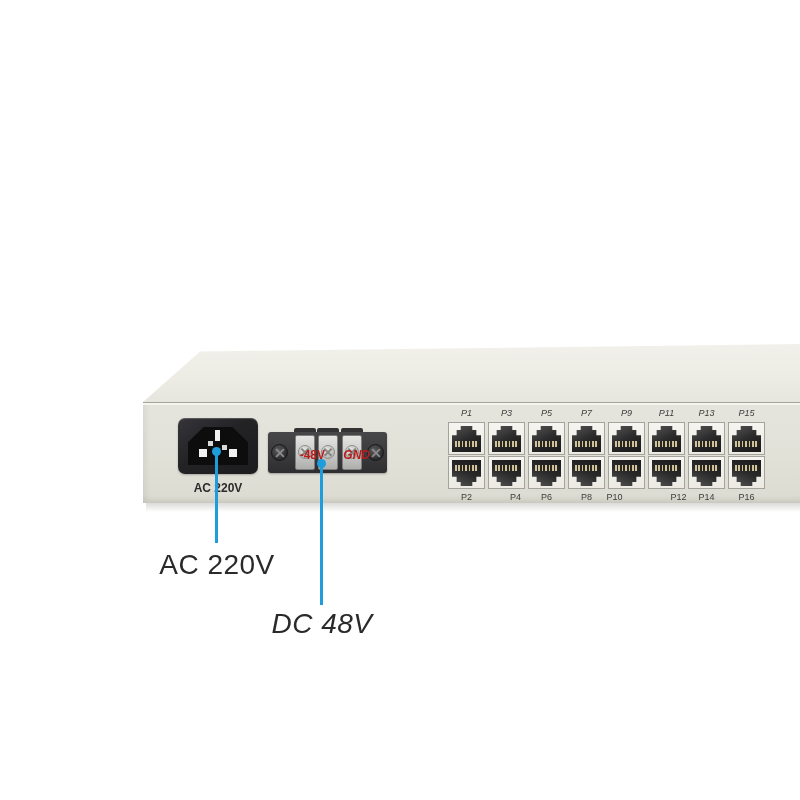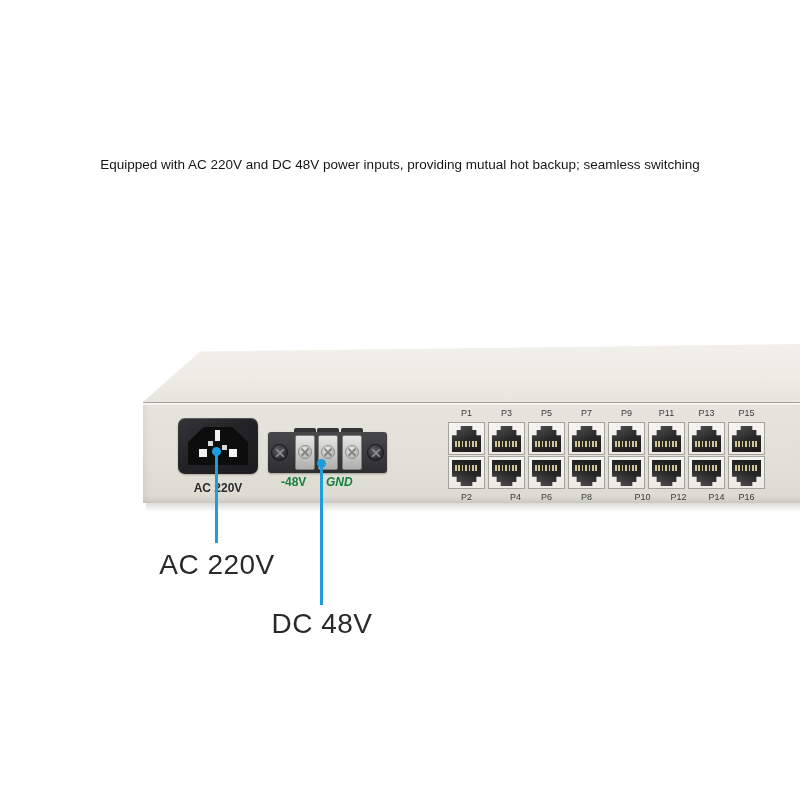--- a/index.html
+++ b/index.html
@@ -121,36 +121,36 @@
     background: radial-gradient(circle at 38% 32%, #e8e8e6 0%, #bdbdbb 65%, #a2a2a0 100%);
     border: 1px solid #8d8d8b;
   }
   .tb-term-screw::before, .tb-term-screw::after {
     content: ""; position: absolute; left: 50%; top: 50%;
     background: #83837f;
   }
   .tb-term-screw::before { width: 10px; height: 1.6px; transform: translate(-50%,-50%) rotate(45deg); }
   .tb-term-screw::after  { width: 1.6px; height: 10px; transform: translate(-50%,-50%) rotate(45deg); }
   .tb-label {
-    position: absolute; top: 475px; width: 44px;
-    text-align: left;
-    font-size: 12px; font-weight: 700; color: #15803d;
+    position: absolute; top: 448px; width: 44px;
+    text-align: right;
+    font-size: 12px; font-weight: 700; color: #b91c1c;
   }
   .tb-label-48v { left: 281px; }
   .tb-label-gnd { left: 326px; font-style: italic; }
 
   
   .ports-panel { position: absolute; left: 448px; top: 405px; width: 320px; height: 98px; }
   .port-label {
     position: absolute; width: 37px; height: 11px;
     text-align: center;
     font-size: 9px; line-height: 11px;
     color: #3c3c3c; font-weight: 400;
   }
-  .port-label.row-top { top: 3px; }
+  .port-label.row-top { top: 3px; font-style: italic; }
   .port-label.row-bottom { top: 87px; }
   .bezel {
     position: absolute; width: 37px; height: 33px;
     background: linear-gradient(to bottom, #f6f5f1, #eceae3);
     border: 1px solid #a3a29b;
   }
   .bezel.row-top { top: 17px; }
   .bezel.row-bottom { top: 51px; }
   .jack {
     position: absolute; left: 3px; top: 3px; width: 29px; height: 26px;
@@ -172,29 +172,28 @@
   .line-dc { left: 320px; top: 463px; height: 142px; }
   .dot-dc  { left: 317px; top: 459px; }
   .callout-label {
     position: absolute; width: 170px;
     text-align: center;
     font-size: 28px; font-weight: 400;
     color: #2a2a2a;
     letter-spacing: 0.5px;
   }
   .callout-label-ac { left: 132px; top: 549px; }
-  .callout-label-dc { left: 237px; top: 608px; }
+  .callout-label-dc { left: 237px; top: 608px; font-style: italic; }
 </style>
 </head>
 <body>
 
 <div class="canvas">
 
   <div class="description">
-    <div>Equipped with AC 220V and DC 48V power inputs, providing mutual hot backup; seamless switching</div>
   </div>
 
   <div class="top-face"></div>
   <div class="front-face"></div>
   <div class="device-shadow"></div>
 
   <div class="ac-inlet">
     <div class="ac-recess">
       <div class="ac-pin ac-pin-top"></div>
       <div class="ac-pin ac-pin-left"></div>
@@ -291,33 +290,33 @@
         <div class="jack flip">
           <div class="pins"></div>
         </div>
       </div>
       <div class="port-label row-bottom" style="left: 120px;">P8</div>
       <div class="bezel row-bottom" style="left: 120px;">
         <div class="jack flip">
           <div class="pins"></div>
         </div>
       </div>
-      <div class="port-label row-bottom" style="left: 176px;">P10</div>
+      <div class="port-label row-bottom" style="left: 148px;">P10</div>
       <div class="bezel row-bottom" style="left: 160px;">
         <div class="jack flip">
           <div class="pins"></div>
         </div>
       </div>
       <div class="port-label row-bottom" style="left: 212px;">P12</div>
       <div class="bezel row-bottom" style="left: 200px;">
         <div class="jack flip">
           <div class="pins"></div>
         </div>
       </div>
-      <div class="port-label row-bottom" style="left: 250px;">P14</div>
+      <div class="port-label row-bottom" style="left: 240px;">P14</div>
       <div class="bezel row-bottom" style="left: 240px;">
         <div class="jack flip">
           <div class="pins"></div>
         </div>
       </div>
       <div class="port-label row-bottom" style="left: 280px;">P16</div>
       <div class="bezel row-bottom" style="left: 280px;">
         <div class="jack flip">
           <div class="pins"></div>
         </div>

